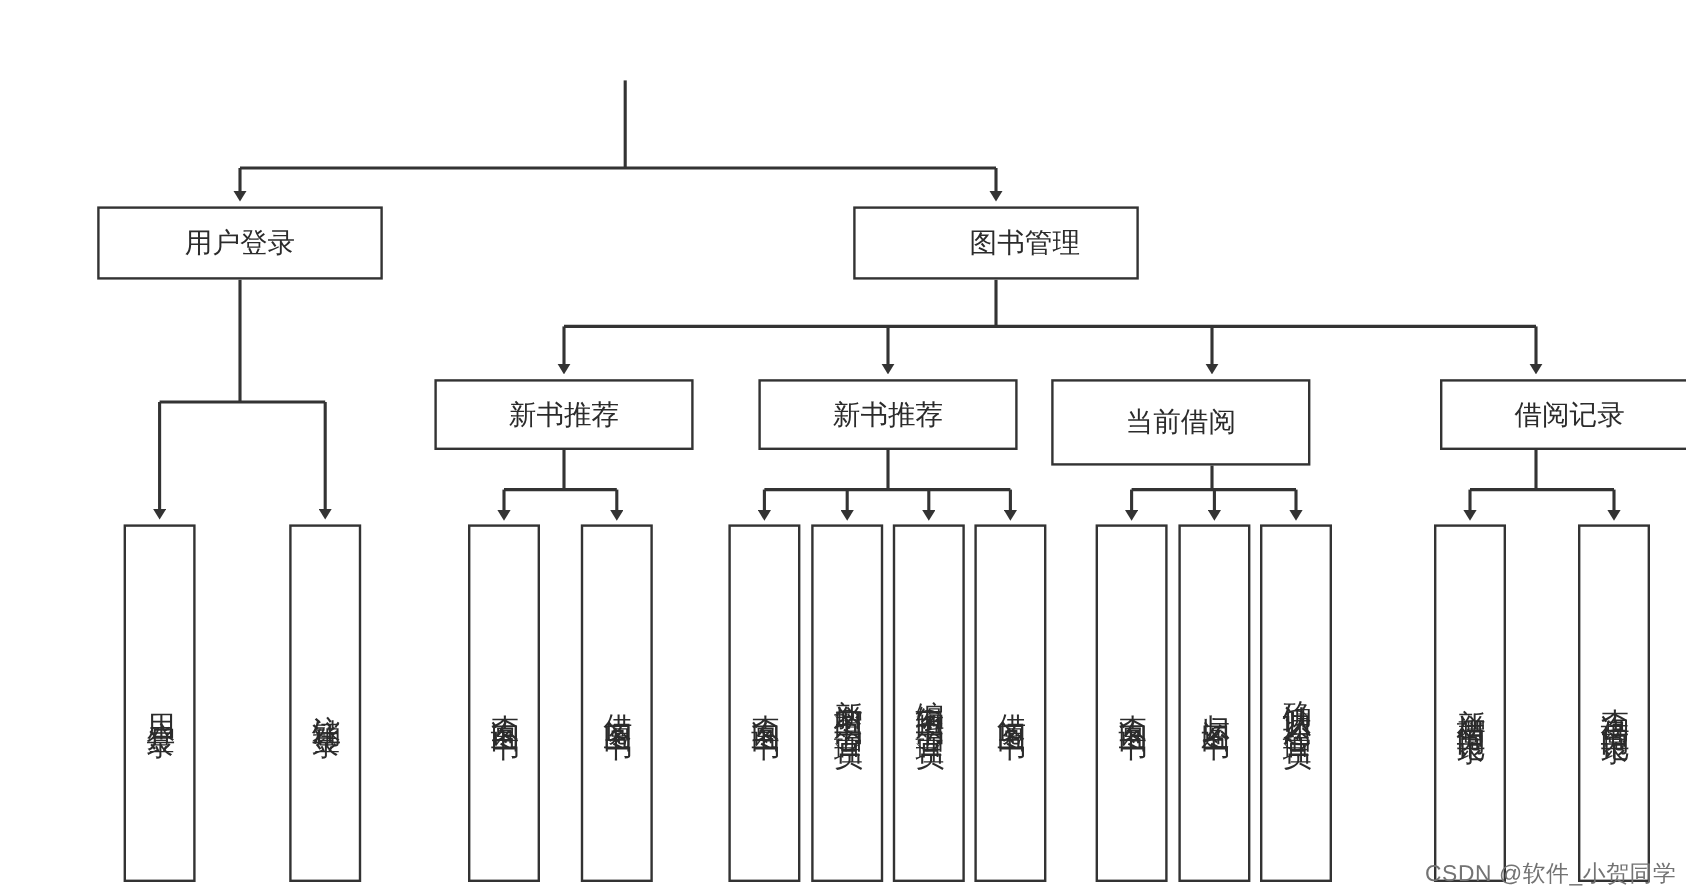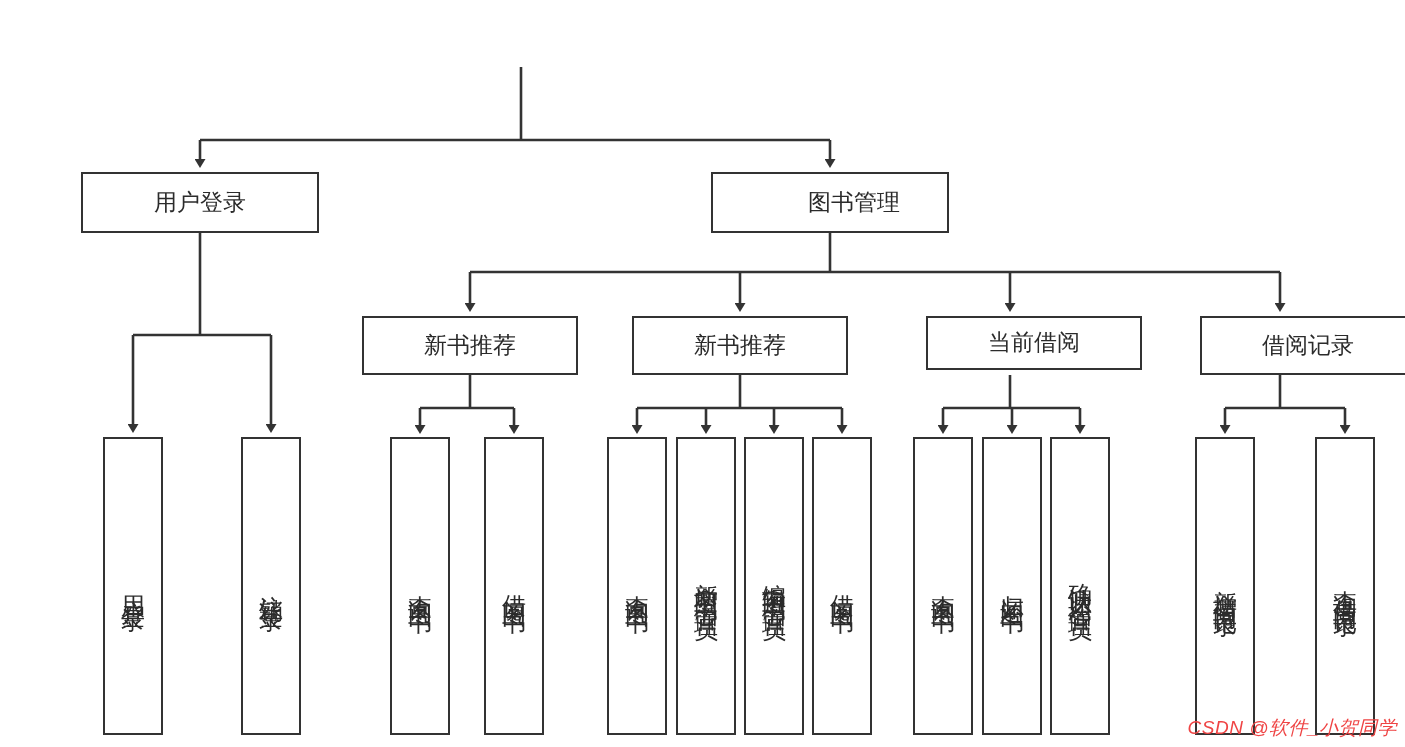--- a/index.html
+++ b/index.html
@@ -52,25 +52,24 @@
     text-orientation: upright;
     font-size: 24px;
     letter-spacing: 5px;
     line-height: 1;
   }
   #watermark {
     position: absolute;
     right: 8px;
     bottom: 6px;
     font-size: 19px;
-    color: #ef4444;
+    color: #737373;
     z-index: 5;
     white-space: nowrap;
     letter-spacing: 0.5px;
-    font-style: italic;
   }
 </style>
 </head>
 <body>
 
 <div id="canvas">
 
   <svg class="links" viewBox="0 0 1405 747">
     <defs>
       <marker id="arrow" markerWidth="9" markerHeight="11" refX="1" refY="5.5" orient="auto" markerUnits="userSpaceOnUse">
@@ -128,21 +127,21 @@
   <div class="node horiz" id="node-book-manage" style="left: 711px; top: 172px; width: 238px; height: 61px; padding-left: 48px;">
     <span class="label">图书管理</span>
   </div>
 
   <div class="node horiz" id="node-new-book-recommend" style="left: 362px; top: 316px; width: 216px; height: 59px;">
     <span class="label">新书推荐</span>
   </div>
   <div class="node horiz" id="node-book-borrow" style="left: 632px; top: 316px; width: 216px; height: 59px;">
     <span class="label">新书推荐</span>
   </div>
-  <div class="node horiz" id="node-current-borrow" style="left: 926px; top: 316px; width: 216px; height: 54px;">
+  <div class="node horiz" id="node-current-borrow" style="left: 876px; top: 316px; width: 216px; height: 72px;">
     <span class="label">当前借阅</span>
   </div>
   <div class="node horiz" id="node-borrow-record" style="left: 1200px; top: 316px; width: 216px; height: 59px;">
     <span class="label">借阅记录</span>
   </div>
 
   <div class="node vert" id="node-leaf-0" style="left: 103px; top: 437px; width: 60px; height: 298px;">
     <span class="label">用户登录</span>
   </div>
   <div class="node vert" id="node-leaf-1" style="left: 241px; top: 437px; width: 60px; height: 298px;">

